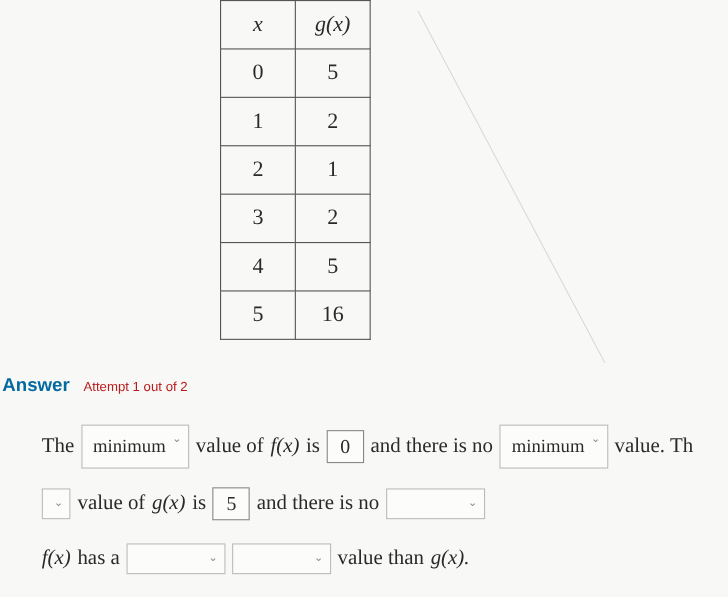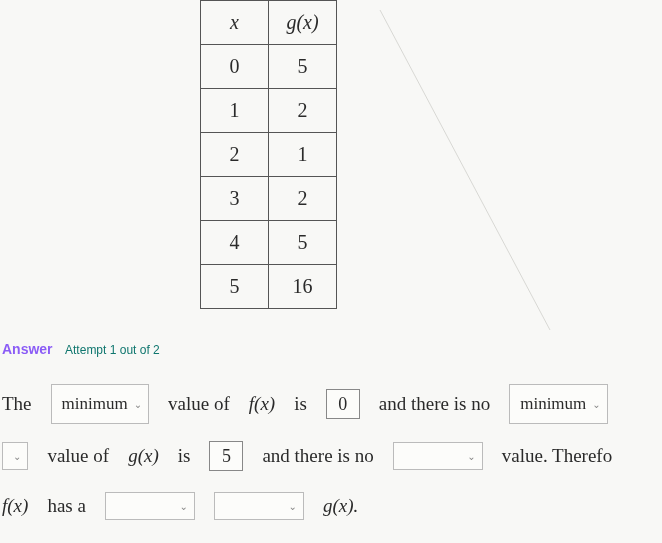--- a/index.html
+++ b/index.html
@@ -43,44 +43,45 @@
       top: 340px;
       width: 100%;
       padding-left: 2px;
     }
     .answer-header {
       font-family: Arial, sans-serif;
       margin-bottom: 26px;
     }
     .answer-label {
       font-weight: bold;
-      font-size: 14px;
-      color: #8b5cf6;
+      font-size: 17px;
+      color: #0369a1;
     }
     .attempt-text {
       font-size: 12px;
-      color: #0f766e;
+      color: #b91c1c;
       margin-left: 8px;
       font-family: Arial, sans-serif;
     }
     .sentence-line {
       font-size: 19px;
       line-height: 1.9;
       margin-bottom: 14px;
       white-space: nowrap;
       display: flex;
       align-items: center;
-      gap: 19px;
+      gap: 6px;
+      margin-left: 36px;
     }
     .math {
       font-style: italic;
     }
     .dropdown {
       display: inline-flex;
-      align-items: center;
+      align-items: flex-start;
       justify-content: space-between;
       border: 1px solid #bbb;
       background: #fcfcfa;
       padding: 3px 6px 3px 10px;
       font-size: 17px;
       font-family: "Times New Roman", serif;
       min-height: 28px;
       gap: 6px;
     }
     .dropdown.empty {
@@ -166,44 +167,45 @@
     </span>
     <span>value of</span>
     <span class="math">f(x)</span>
     <span>is</span>
     <span class="numbox">0</span>
     <span>and there is no</span>
     <span class="dropdown">
       <span>minimum</span>
       <span class="chevron">⌄</span>
     </span>
+    <span>value. Th</span>
   </div>
 
   <div class="sentence-line">
     <span class="dropdown">
       <span class="chevron">⌄</span>
     </span>
     <span>value of</span>
     <span class="math">g(x)</span>
     <span>is</span>
     <span class="numbox">5</span>
     <span>and there is no</span>
     <span class="dropdown empty">
       <span></span>
       <span class="chevron">⌄</span>
     </span>
-    <span>value. Therefo</span>
   </div>
 
   <div class="sentence-line">
     <span class="math">f(x)</span>
     <span>has a</span>
     <span class="dropdown empty">
       <span></span>
       <span class="chevron">⌄</span>
     </span>
     <span class="dropdown empty">
       <span></span>
       <span class="chevron">⌄</span>
     </span>
+    <span>value than</span>
     <span class="math">g(x).</span>
   </div>
 </div>
 
 </body></html>

